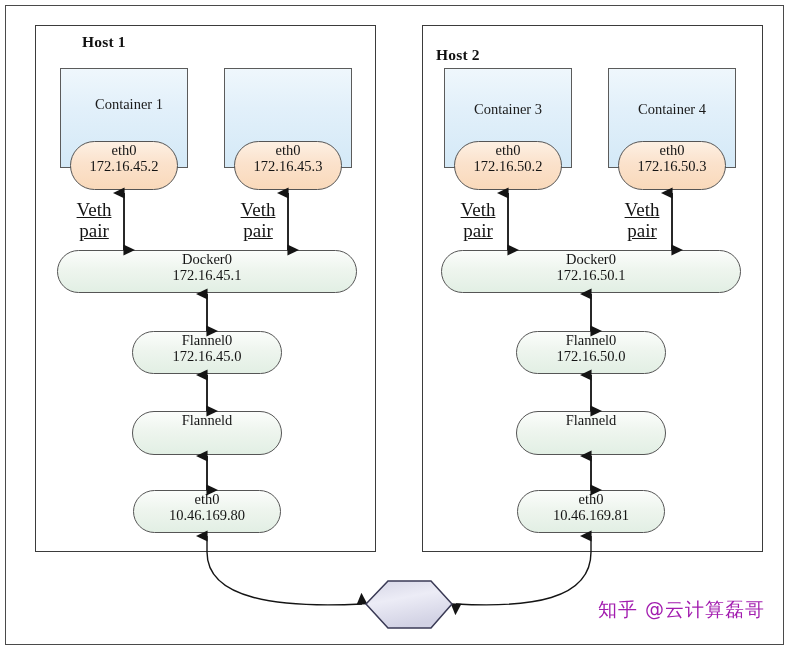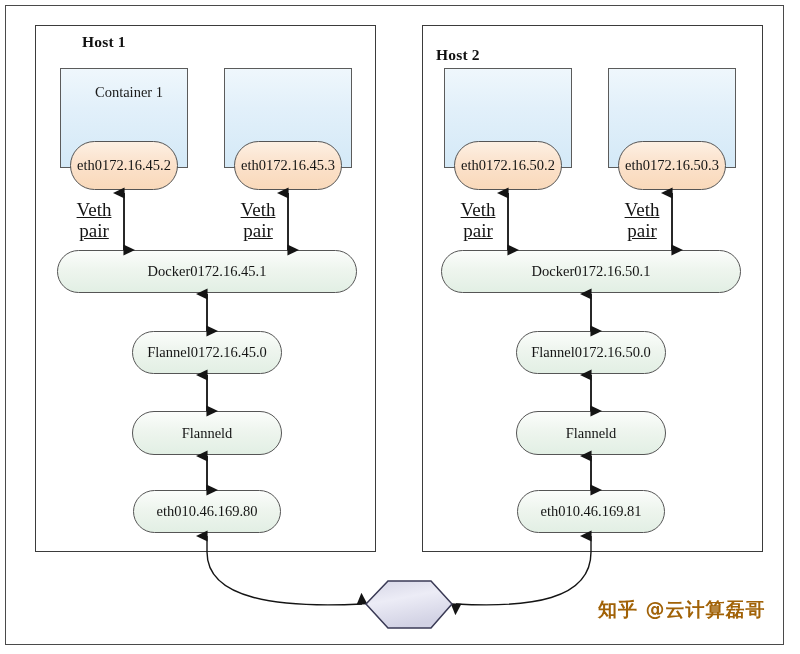--- a/index.html
+++ b/index.html
@@ -53,23 +53,22 @@
     font-size: 14.5px;
     color: #1a1a1a;
     white-space: nowrap;
   }
   .pill {
     position: absolute;
     box-sizing: border-box;
     border: 1.2px solid #555555;
     border-radius: 999px;
     display: flex;
-    flex-direction: row;
+    flex-direction: column;
     align-items: center;
-    justify-content: center;
     line-height: 1.12;
     font-size: 14.5px;
     color: #141414;
     white-space: nowrap;
   }
   .pill-orange {
     background: linear-gradient(to bottom, #fdf0e3 0%, #fbe2cc 45%, #f9d9ba 100%);
   }
   .pill-green {
     background: linear-gradient(to bottom, #fbfdfb 0%, #eef5ee 45%, #e2efe4 100%);
@@ -87,25 +86,24 @@
     position: absolute;
     font-size: 15px;
     color: #141414;
     white-space: nowrap;
     text-align: center;
     width: 100%;
   }
   .watermark {
     position: absolute;
     font-size: 19px;
-    color: #a16207;
+    color: #a21caf;
     font-family: "DejaVu Sans", sans-serif;
     white-space: nowrap;
     letter-spacing: 1px;
-    font-weight: bold;
   }
   svg.overlay {
     position: absolute;
     left: 0;
     top: 0;
     width: 800px;
     height: 654px;
     pointer-events: none;
   }
 </style>
@@ -113,21 +111,21 @@
 <body>
 
 <div id="canvas">
 
   <div class="outer-frame"></div>
 
   <div class="host-box" style="left:35px; top:25px; width:341px; height:527px;"></div>
   <div class="host-title" style="left:49px; top:33px;margin-left:33px;">Host 1</div>
 
   <div class="container-box" style="left:60px; top:68px; width:128px; height:100px;"></div>
-  <div class="container-label" style="left:60px; top:84px; width:138px;">Container 1</div>
+  <div class="container-label" style="left:60px; top:96px; width:138px;">Container 1</div>
   <div class="pill pill-orange" style="left:70px; top:141px; width:108px; height:49px;">
     <span>eth0</span>
     <span>172.16.45.2</span>
   </div>
   <div class="veth-label" style="left:72px; top:200px; width:44px;">
     <div>Veth</div>
     <div>pair</div>
   </div>
 
   <div class="container-box" style="left:224px; top:68px; width:128px; height:100px;"></div>
@@ -156,30 +154,32 @@
 
   <div class="pill pill-green" style="left:133px; top:490px; width:148px; height:43px;">
     <span>eth0</span>
     <span>10.46.169.80</span>
   </div>
 
   <div class="host-box" style="left:422px; top:25px; width:341px; height:527px;"></div>
   <div class="host-title" style="left:436px; top:46px;">Host 2</div>
 
   <div class="container-box" style="left:444px; top:68px; width:128px; height:100px;"></div>
+  <div class="container-label" style="left:444px; top:101px; width:128px;">Container 3</div>
   <div class="pill pill-orange" style="left:454px; top:141px; width:108px; height:49px;">
     <span>eth0</span>
     <span>172.16.50.2</span>
   </div>
   <div class="veth-label" style="left:456px; top:200px; width:44px;">
     <div>Veth</div>
     <div>pair</div>
   </div>
 
   <div class="container-box" style="left:608px; top:68px; width:128px; height:100px;"></div>
+  <div class="container-label" style="left:608px; top:101px; width:128px;">Container 4</div>
   <div class="pill pill-orange" style="left:618px; top:141px; width:108px; height:49px;">
     <span>eth0</span>
     <span>172.16.50.3</span>
   </div>
   <div class="veth-label" style="left:620px; top:200px; width:44px;">
     <div>Veth</div>
     <div>pair</div>
   </div>
 
   <div class="pill pill-green" style="left:441px; top:250px; width:300px; height:43px;">

